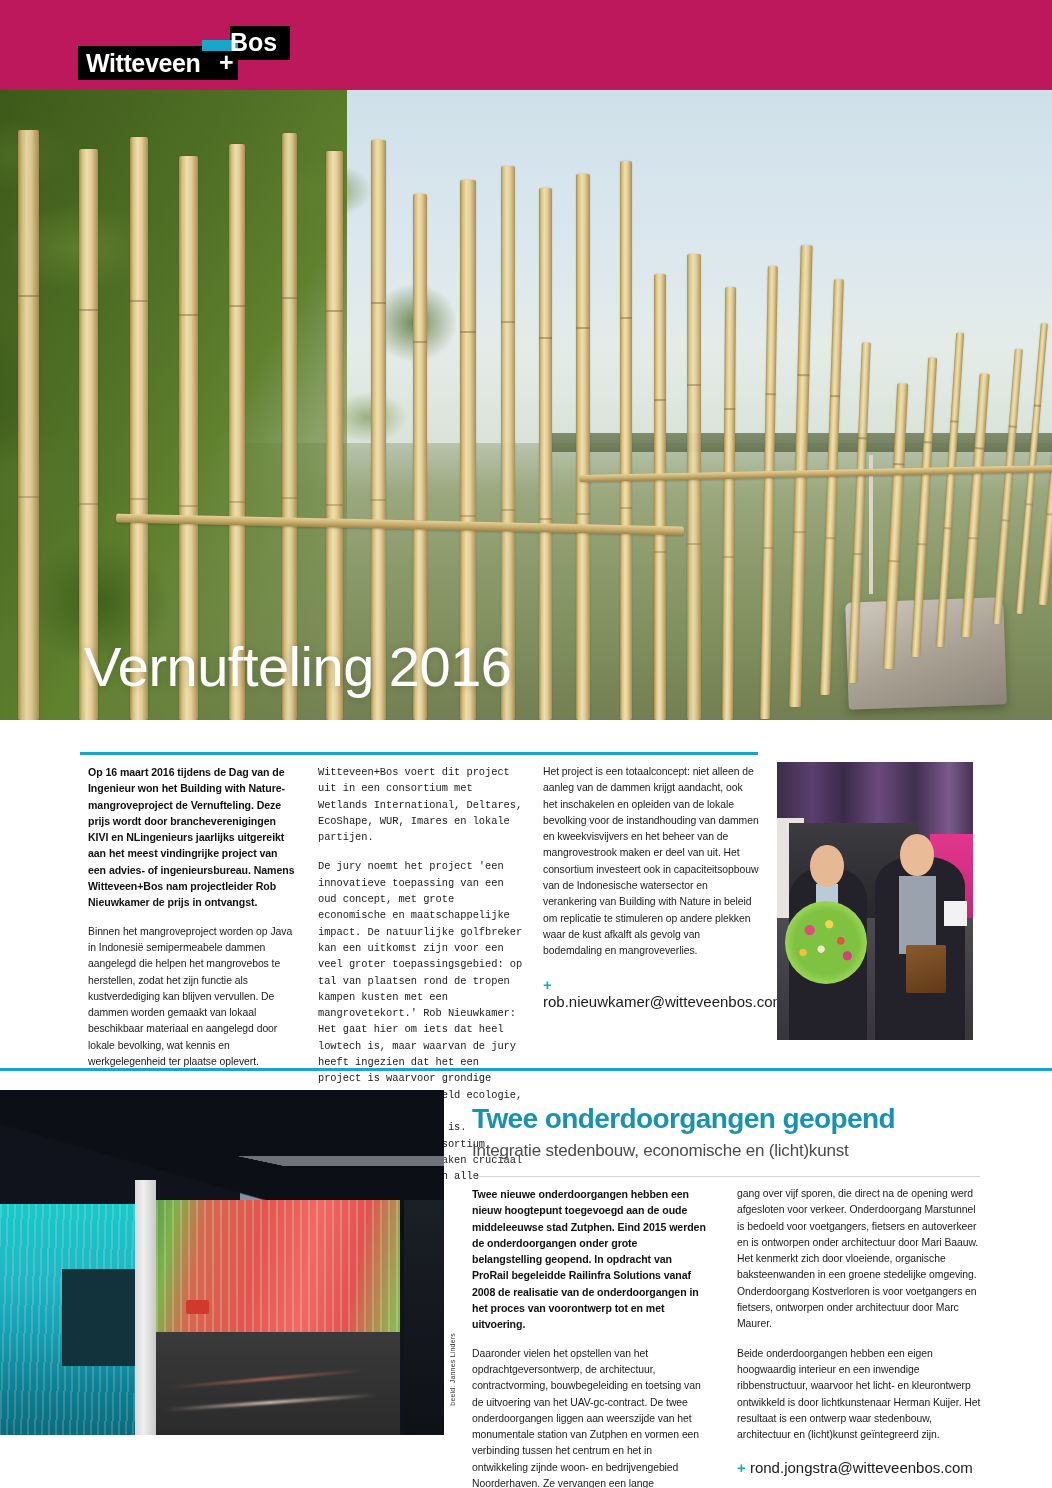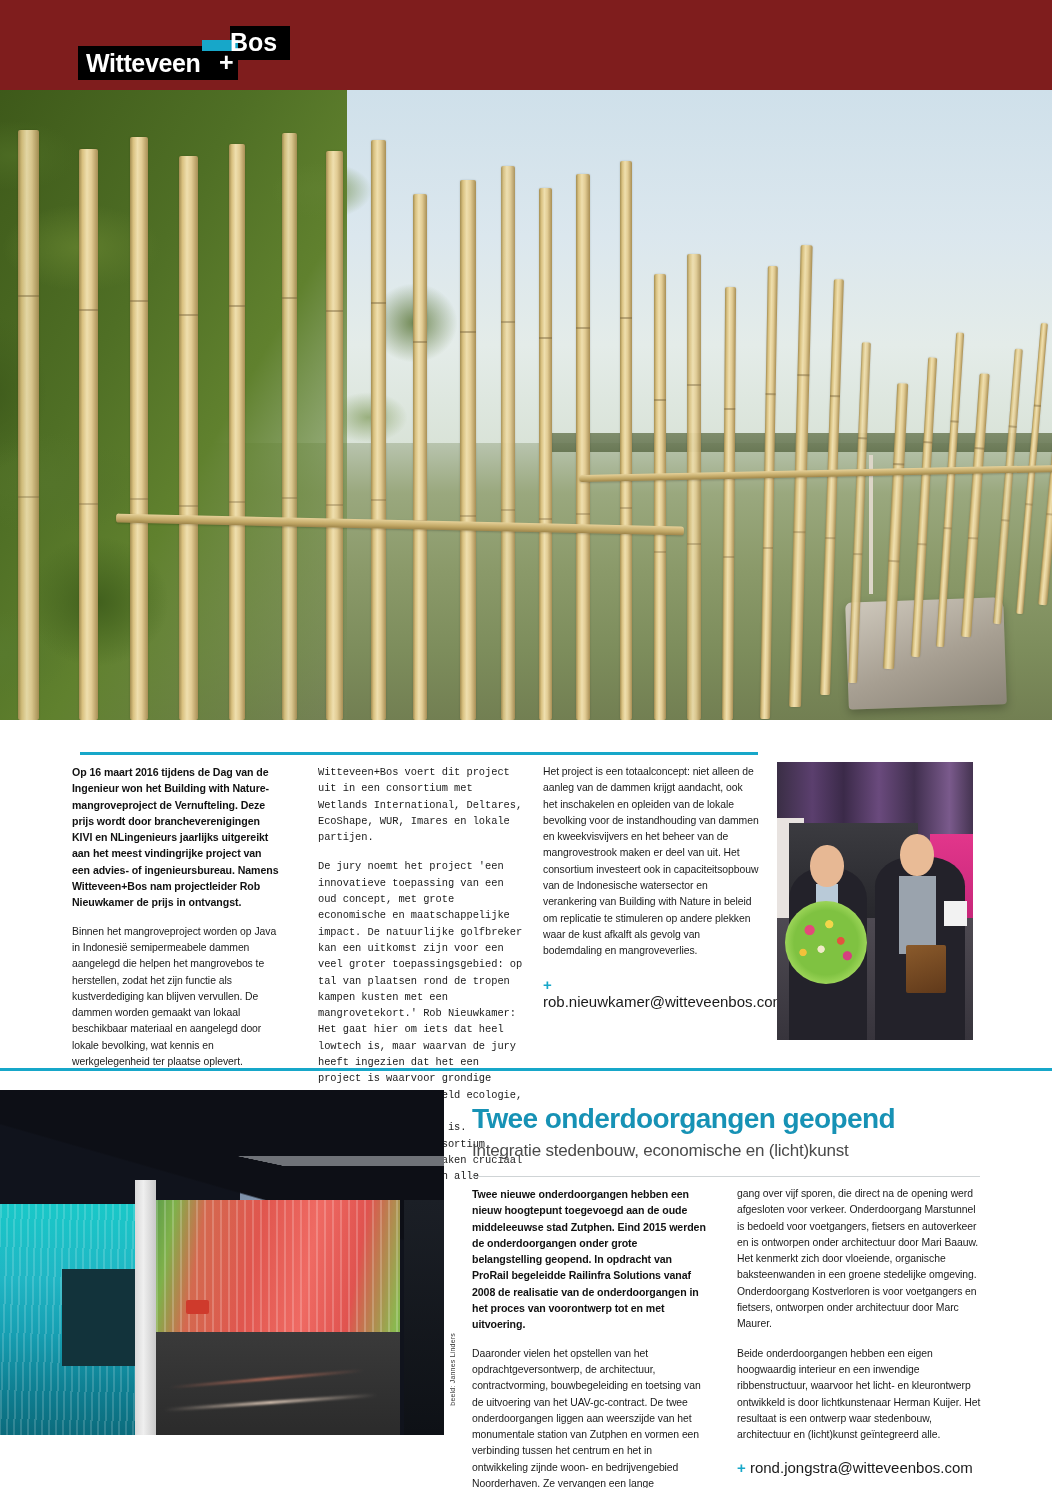--- a/index.html
+++ b/index.html
@@ -6,21 +6,21 @@
   * { box-sizing: border-box; margin: 0; padding: 0; }
   html, body {
     width: 1052px; height: 1488px;
     background: #ffffff;
     font-family: "Liberation Sans", sans-serif;
     overflow: hidden;
   }
   .page { position: relative; width: 1052px; height: 1488px; background:#fff; }
 
   
-  .masthead { position:absolute; left:0; top:0; width:1052px; height:90px; background:#7f1d1d; }
+  .masthead { position:absolute; left:0; top:0; width:1052px; height:90px; background:#be185d; }
   .logo { position:absolute; left:78px; top:26px; width:212px; height:54px; }
   .logo-bar-main {
     position:absolute; left:0; top:20px; width:160px; height:34px;
     background:#000;
   }
   .logo-bar-bos {
     position:absolute; left:152px; top:0px; width:60px; height:34px;
     background:#000;
   }
   .logo-accent {
@@ -112,21 +112,21 @@
     font-size:56px; line-height:62px; font-weight:300; color:#ffffff;
     letter-spacing:-0.5px; text-shadow:0 1px 8px rgba(0,0,0,.18);
   }
 
   
   .article1 { position:absolute; left:0; top:720px; width:1052px; height:340px; }
   .rule-top {
     position:absolute; left:80px; top:32px; width:678px; height:3px; background:#17a7c9;
   }
   .col { position:absolute; top:44px; width:208px; }
-  .col1 { left:72px; }
+  .col1 { left:88px; }
   .col2 { left:318px;font-family:Liberation Mono, monospace; }
   .col3 { left:543px; width:216px; }
   .lead {
     font-size:10.6px; line-height:16.3px; font-weight:bold; color:#111;
     letter-spacing:-0.08px; text-align:left;
   }
   .body {
     font-size:10.4px; line-height:16.3px; color:#1a1a1a; letter-spacing:-0.05px;
   }
   .body + .body { margin-top:13px; }
@@ -294,20 +294,21 @@
           <div class="pole" style="left: 936.115px; width: 8.32188px; height: 314.867px; bottom: 73.0326px; transform: rotate(3.68deg); transform-origin: center bottom; opacity: 1;"></div>
           <div class="pole" style="left: 960.64px; width: 10.0421px; height: 264.143px; bottom: 83.0571px; transform: rotate(4.05deg); transform-origin: center bottom; opacity: 1;"></div>
           <div class="pole" style="left: 993.419px; width: 7.66822px; height: 276.045px; bottom: 96.4553px; transform: rotate(4.55deg); transform-origin: center bottom; opacity: 0.93;"></div>
           <div class="pole" style="left: 1016.2px; width: 7.40835px; height: 292.033px; bottom: 105.767px; transform: rotate(4.9deg); transform-origin: center bottom; opacity: 1;"></div>
           <div class="pole" style="left: 1038.29px; width: 9.15639px; height: 242.304px; bottom: 114.796px; transform: rotate(5.23deg); transform-origin: center bottom; opacity: 1;"></div>
         </div>
       <div class="crossbeam" style="left:11%; top:430px; width:54%; transform:rotate(1.3deg);"></div>
       <div class="crossbeam" style="left:55%; top:380px; width:46%; transform:rotate(-1.2deg); height:7px;"></div>
     </div>
     <div class="hero-headline">
+      <div>Vernufteling 2016</div>
     </div>
   </div>
 
   <div class="article1">
     <div class="rule-top"></div>
     <div class="col col1">
       <p class="lead">Op 16 maart 2016 tijdens de Dag van de Ingenieur won het Building with Nature-mangroveproject de Vernufteling. Deze prijs wordt door brancheverenigingen KIVI en NLingenieurs jaarlijks uitgereikt aan het meest vindingrijke project van een advies- of ingenieursbureau. Namens Witteveen+Bos nam projectleider Rob Nieuwkamer de prijs in ontvangst.</p>
       <p class="body">Binnen het mangroveproject worden op Java in Indonesië semipermeabele dammen aangelegd die helpen het mangrovebos te herstellen, zodat het zijn functie als kustverdediging kan blijven vervullen. De dammen worden gemaakt van lokaal beschikbaar materiaal en aangelegd door lokale bevolking, wat kennis en werkgelegenheid ter plaatse oplevert.</p>
     </div>
     <div class="col col2">
@@ -363,21 +364,21 @@
     <div class="a2-head">Twee onderdoorgangen geopend</div>
     <div class="a2-sub">Integratie stedenbouw, economische en (licht)kunst</div>
     <div class="a2-rule"></div>
 
     <div class="col2a">
       <p class="lead">Twee nieuwe onderdoorgangen hebben een nieuw hoogtepunt toegevoegd aan de oude middeleeuwse stad Zutphen. Eind 2015 werden de onderdoorgangen onder grote belangstelling geopend. In opdracht van ProRail begeleidde Railinfra Solutions vanaf 2008 de realisatie van de onderdoorgangen in het proces van voorontwerp tot en met uitvoering.</p>
       <p class="body">Daaronder vielen het opstellen van het opdrachtgeversontwerp, de architectuur, contractvorming, bouwbegeleiding en toetsing van de uitvoering van het UAV-gc-contract. De twee onderdoorgangen liggen aan weerszijde van het monumentale station van Zutphen en vormen een verbinding tussen het centrum en het in ontwikkeling zijnde woon- en bedrijvengebied Noorderhaven. Ze vervangen een lange spoorwegover-</p>
     </div>
     <div class="col2b">
       <p class="body">gang over vijf sporen, die direct na de opening werd afgesloten voor verkeer. Onderdoorgang Marstunnel is bedoeld voor voetgangers, fietsers en autoverkeer en is ontworpen onder architectuur door Mari Baauw. Het kenmerkt zich door vloeiende, organische baksteenwanden in een groene stedelijke omgeving. Onderdoorgang Kostverloren is voor voetgangers en fietsers, ontworpen onder architectuur door Marc Maurer.</p>
-      <p class="body">Beide onderdoorgangen hebben een eigen hoogwaardig interieur en een inwendige ribbenstructuur, waarvoor het licht- en kleurontwerp ontwikkeld is door lichtkunstenaar Herman Kuijer. Het resultaat is een ontwerp waar stedenbouw, architectuur en (licht)kunst geïntegreerd alle.</p>
+      <p class="body">Beide onderdoorgangen hebben een eigen hoogwaardig interieur en een inwendige ribbenstructuur, waarvoor het licht- en kleurontwerp ontwikkeld is door lichtkunstenaar Herman Kuijer. Het resultaat is een ontwerp waar stedenbouw, architectuur en (licht)kunst geïntegreerd zijn.</p>
       <p class="contact">
         <span class="plus">+</span>
         <span>rond.jongstra@witteveenbos.com</span>
       </p>
     </div>
   </div>
 
   <div class="photo-credit">beeld: Jannes Linders</div>
 
 </div>

